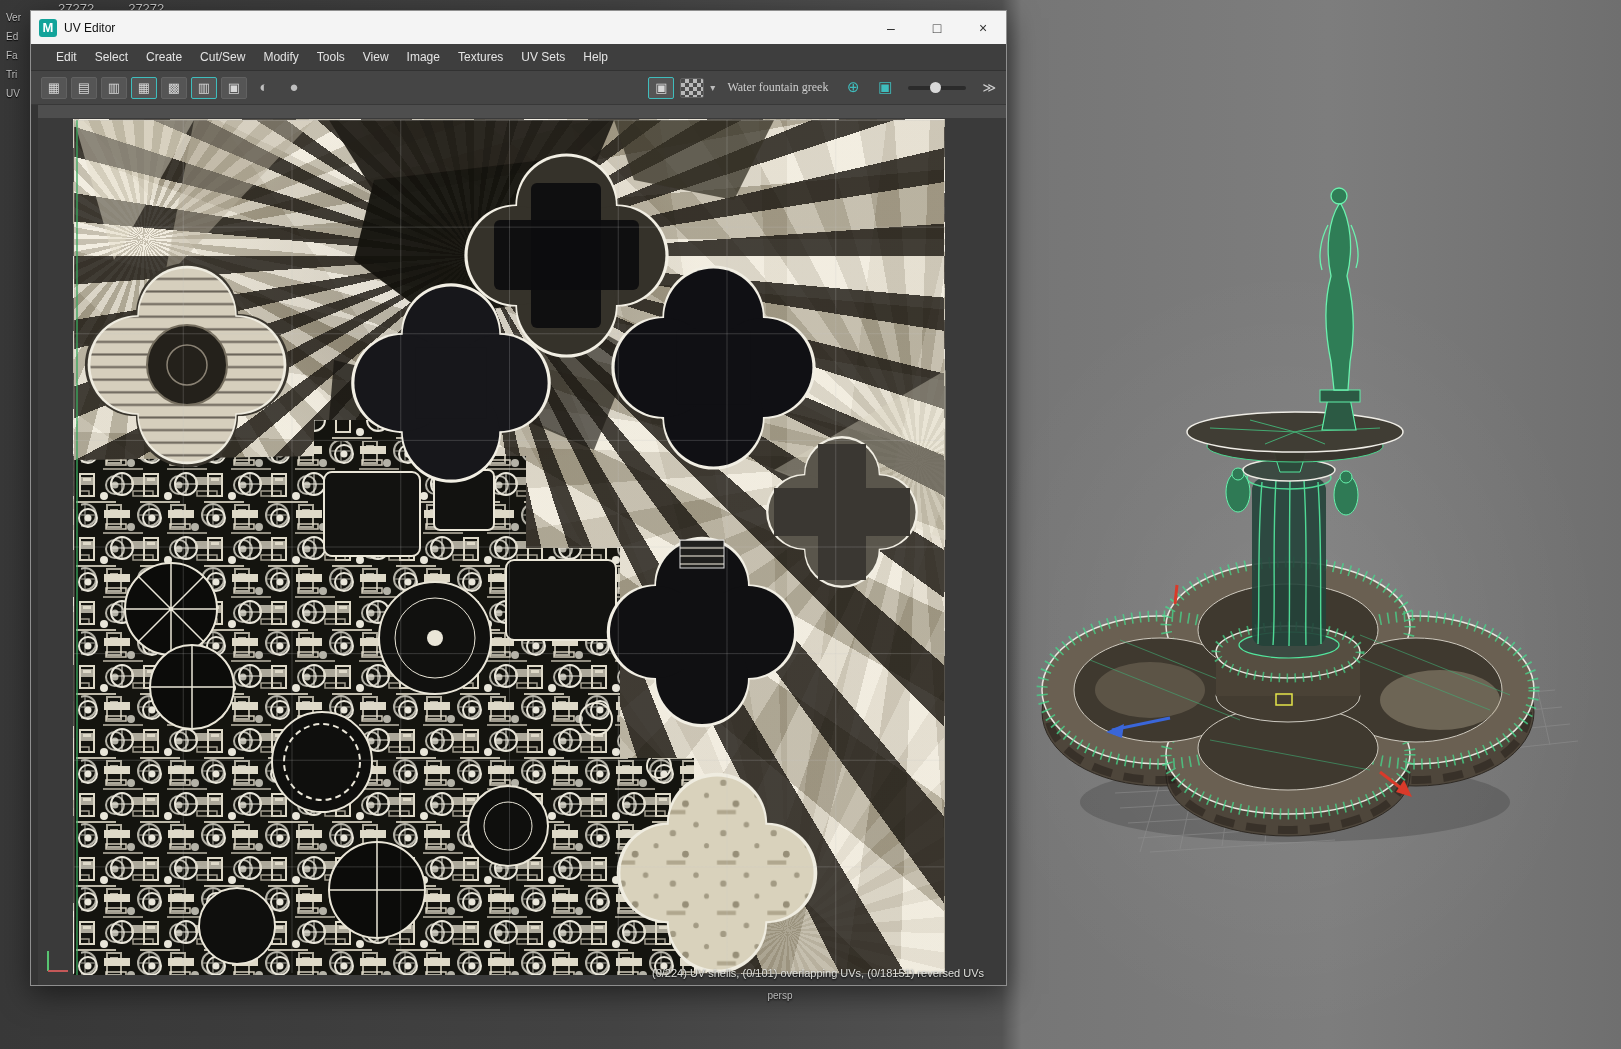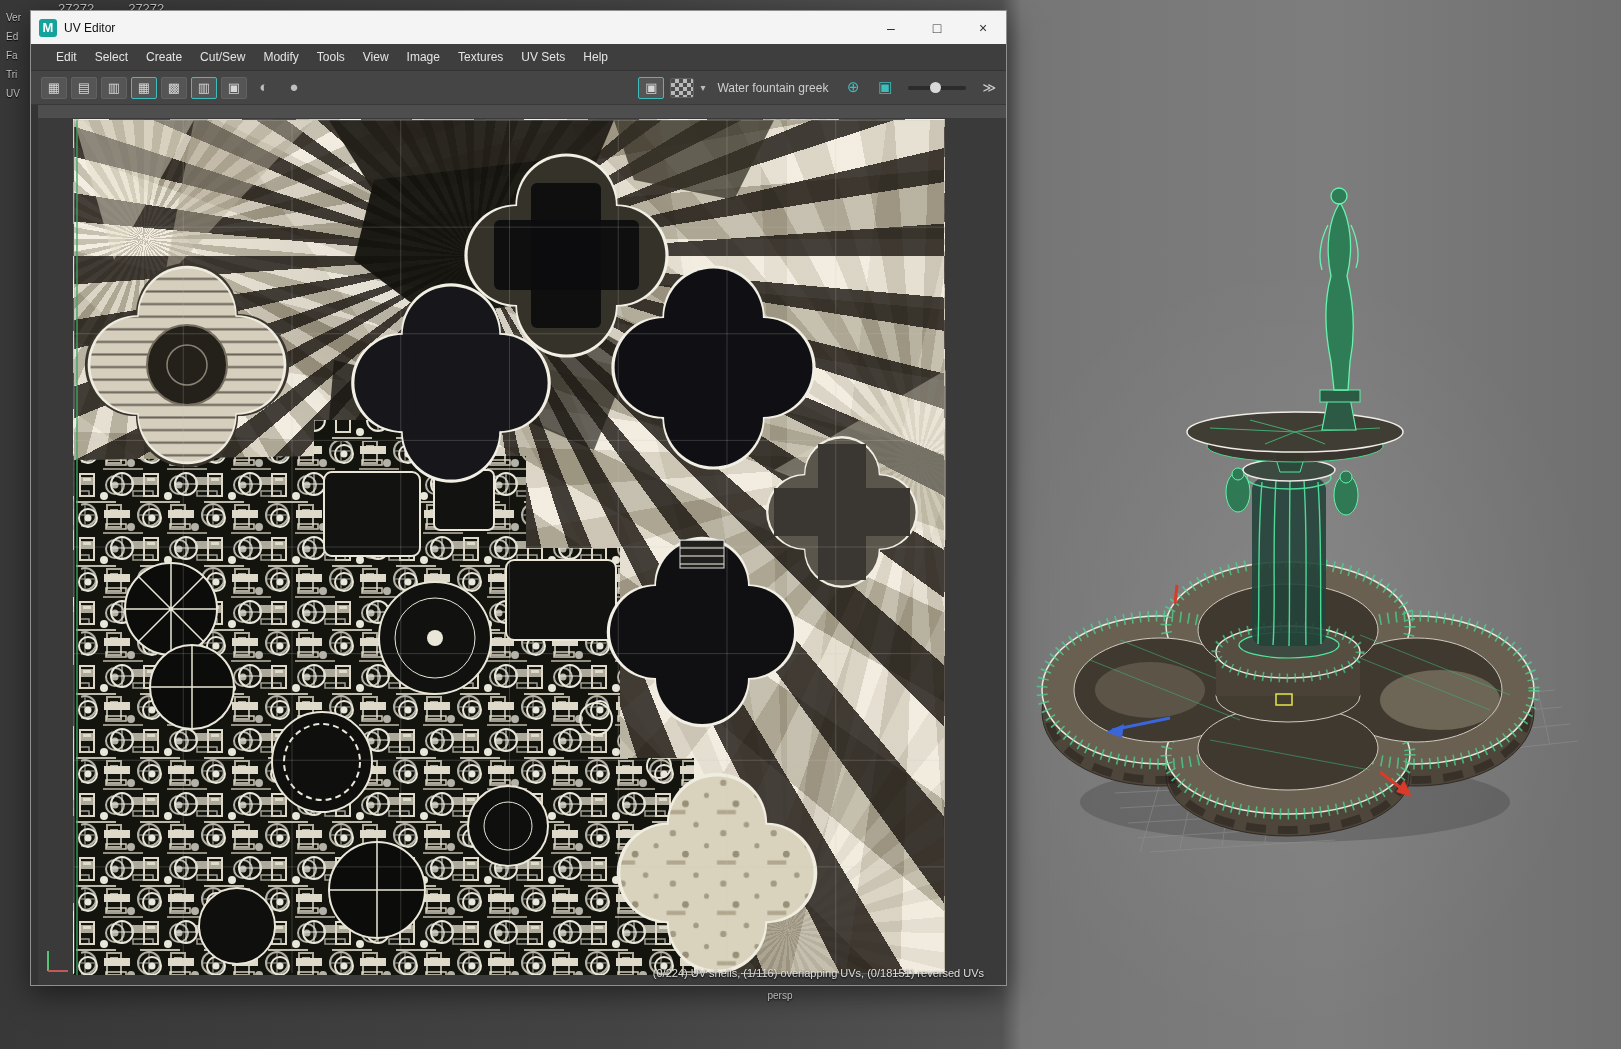--- a/index.html
+++ b/index.html
@@ -28,21 +28,21 @@
   .win-btn{width:46px;height:100%;display:flex;align-items:center;justify-content:center;font-size:14px;color:#333;cursor:default;}
   .menubar{height:26px;background:#3e3e3e;border-bottom:1px solid #323232;display:flex;align-items:center;padding-left:16px;flex:0 0 auto;}
   .menu-item{color:#e4e4e4;font-size:12px;padding:0 9px;line-height:26px;}
   .toolbar{height:33px;background:#454545;border-bottom:1px solid #383838;display:flex;align-items:center;padding:0 10px;flex:0 0 auto;gap:4px;}
   .tbtn{width:26px;height:22px;background:#555;border:1px solid #616161;border-radius:2px;color:#d6d6d6;
     font-size:13px;line-height:20px;text-align:center;box-sizing:border-box;}
   .tbtn.active{border-color:#3fbdbd;}
   .tbtn.round{background:transparent;border:none;font-size:15px;color:#bfbfbf;}
   .tb-right{margin-left:auto;display:flex;align-items:center;gap:6px;}
   .caret{color:#bbb;font-size:10px;}
-  .tex-label{color:#cfcfcf;font-size:12px;margin:0 6px;}
+  .tex-label{color:#cfcfcf;font-size:12px;margin:0 6px;font-family:Liberation Serif, serif;}
   .checker{width:22px;height:18px;border:1px solid #616161;border-radius:2px;
     background:repeating-conic-gradient(#b9b9b9 0 25%, #4c4c4c 0 50%) 0 0/8px 8px;}
   .slider{width:58px;height:4px;background:#2b2b2b;border-radius:2px;position:relative;margin:0 4px;}
   .slider .handle{position:absolute;left:22px;top:-4px;width:11px;height:11px;border-radius:50%;background:#d9d9d9;}
   .expand{color:#cfcfcf;font-size:13px;margin-left:6px;}
   
   .canvas{position:relative;flex:1 1 auto;background:#3a3a3a;overflow:hidden;}
   .canvas-topstrip{position:absolute;left:0;top:0;right:0;height:13px;background:#4e4e4e;}
   .canvas-leftstrip{position:absolute;left:0;top:0;bottom:0;width:7px;background:#343434;}
   .texture{
@@ -349,15 +349,15 @@
 
         <line x1="3" y1="0" x2="3" y2="855" stroke="#3aa85f" stroke-width="1.5" opacity=".9"></line>
       </svg>
       <div class="gridlines"></div>
     </div>
 
     <svg class="axis-icon" width="30" height="30">
       <path d="M7,26 L7,6" stroke="#58c471" stroke-width="2"></path>
       <path d="M7,26 L27,26" stroke="#c45858" stroke-width="2"></path>
     </svg>
-    <div class="status">(0/224) UV shells, (1/116) overlapping UVs, (0/18151) reversed UVs</div>
+    <div class="status">(0/224) UV shells, (0/101) overlapping UVs, (0/18151) reversed UVs</div>
   </div>
 </div>
 
 </body></html>

